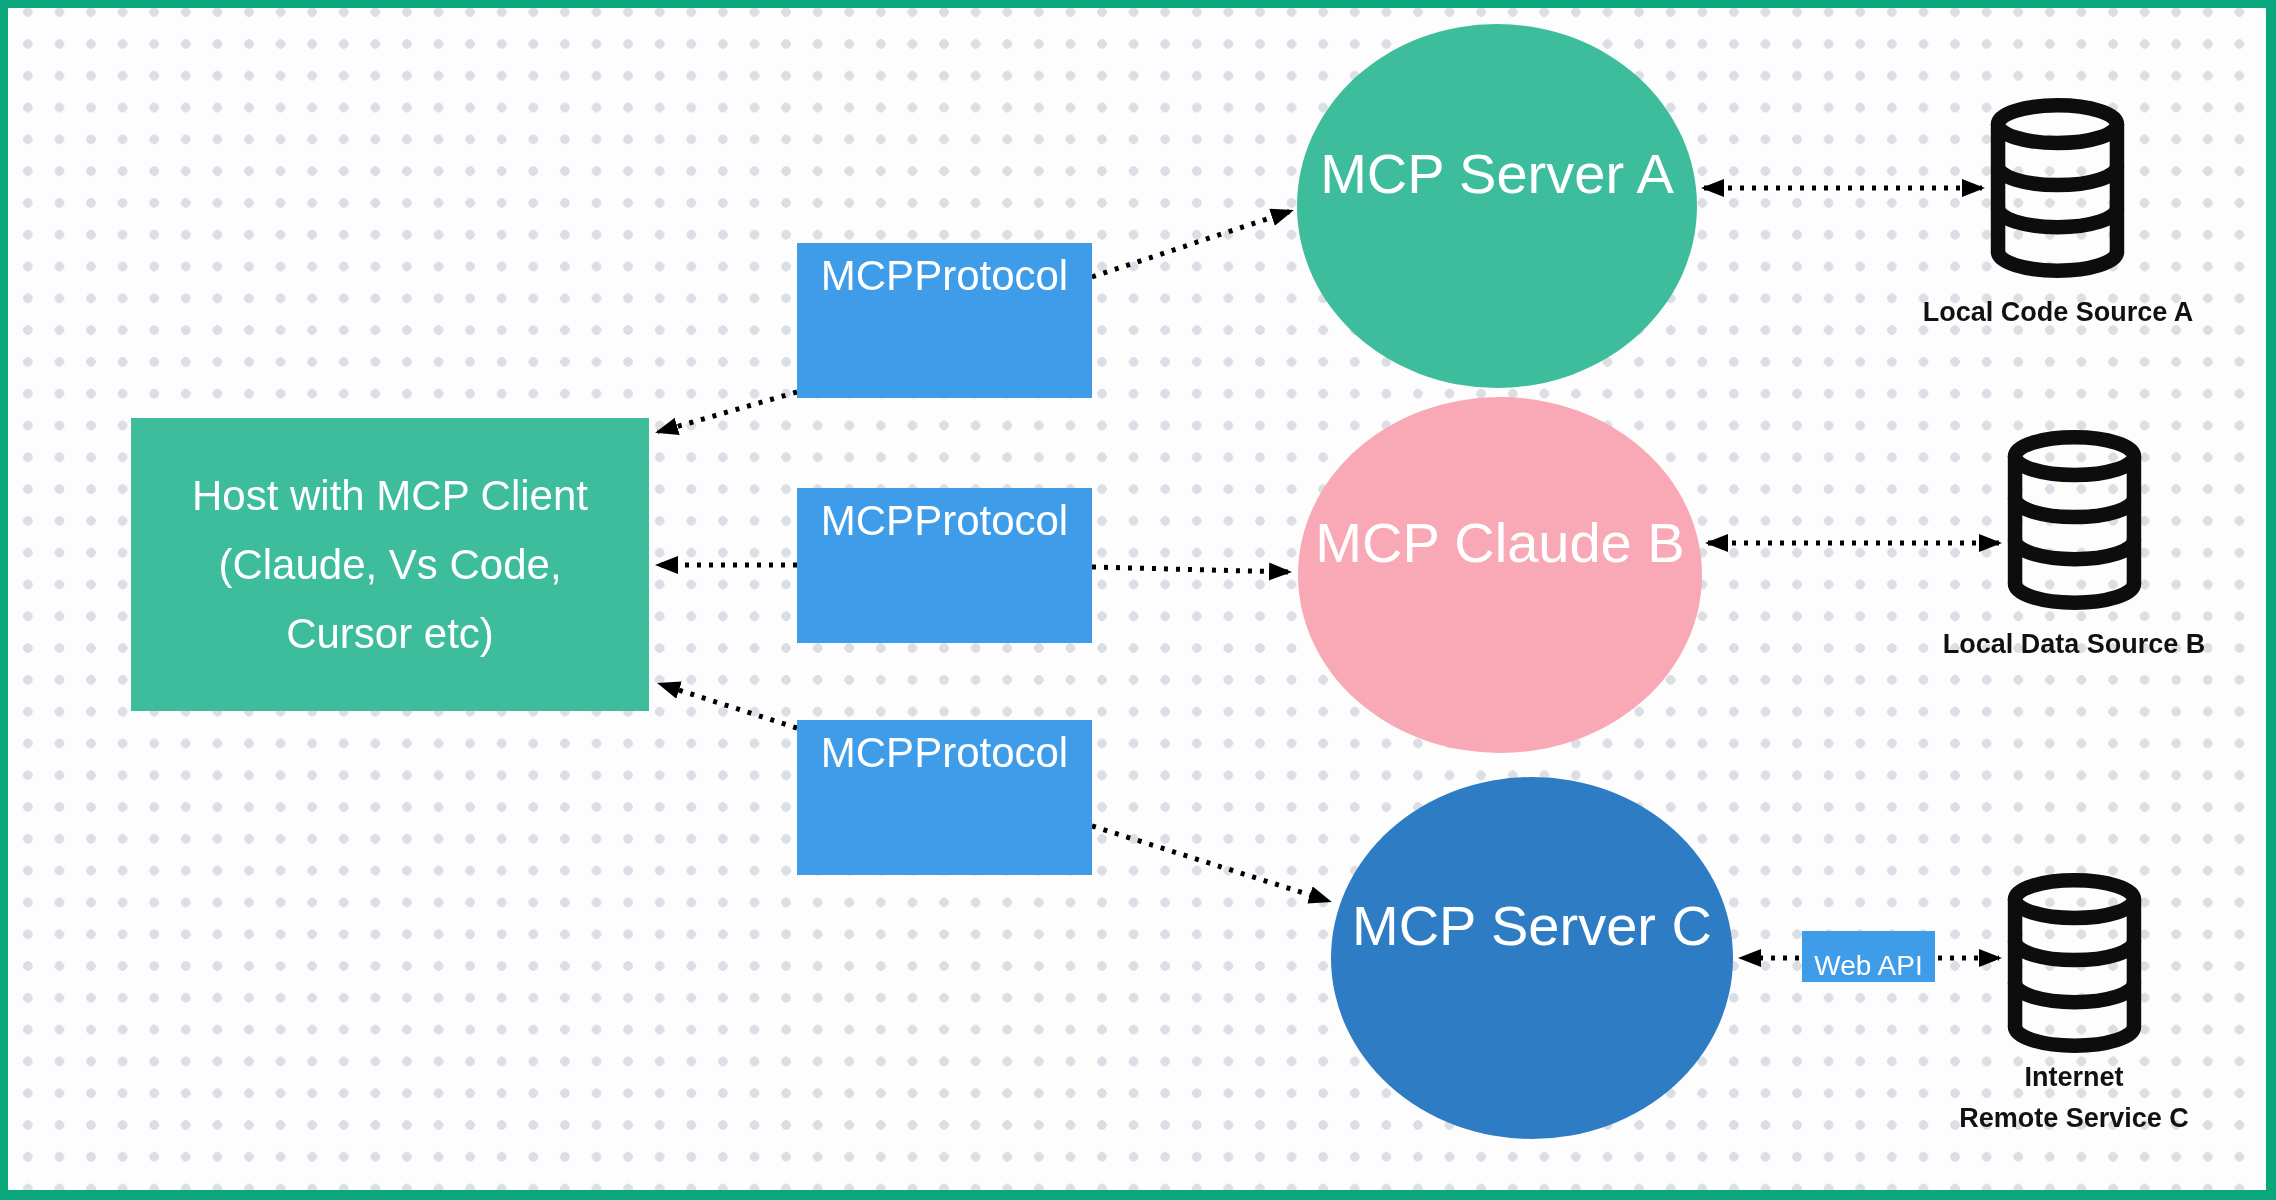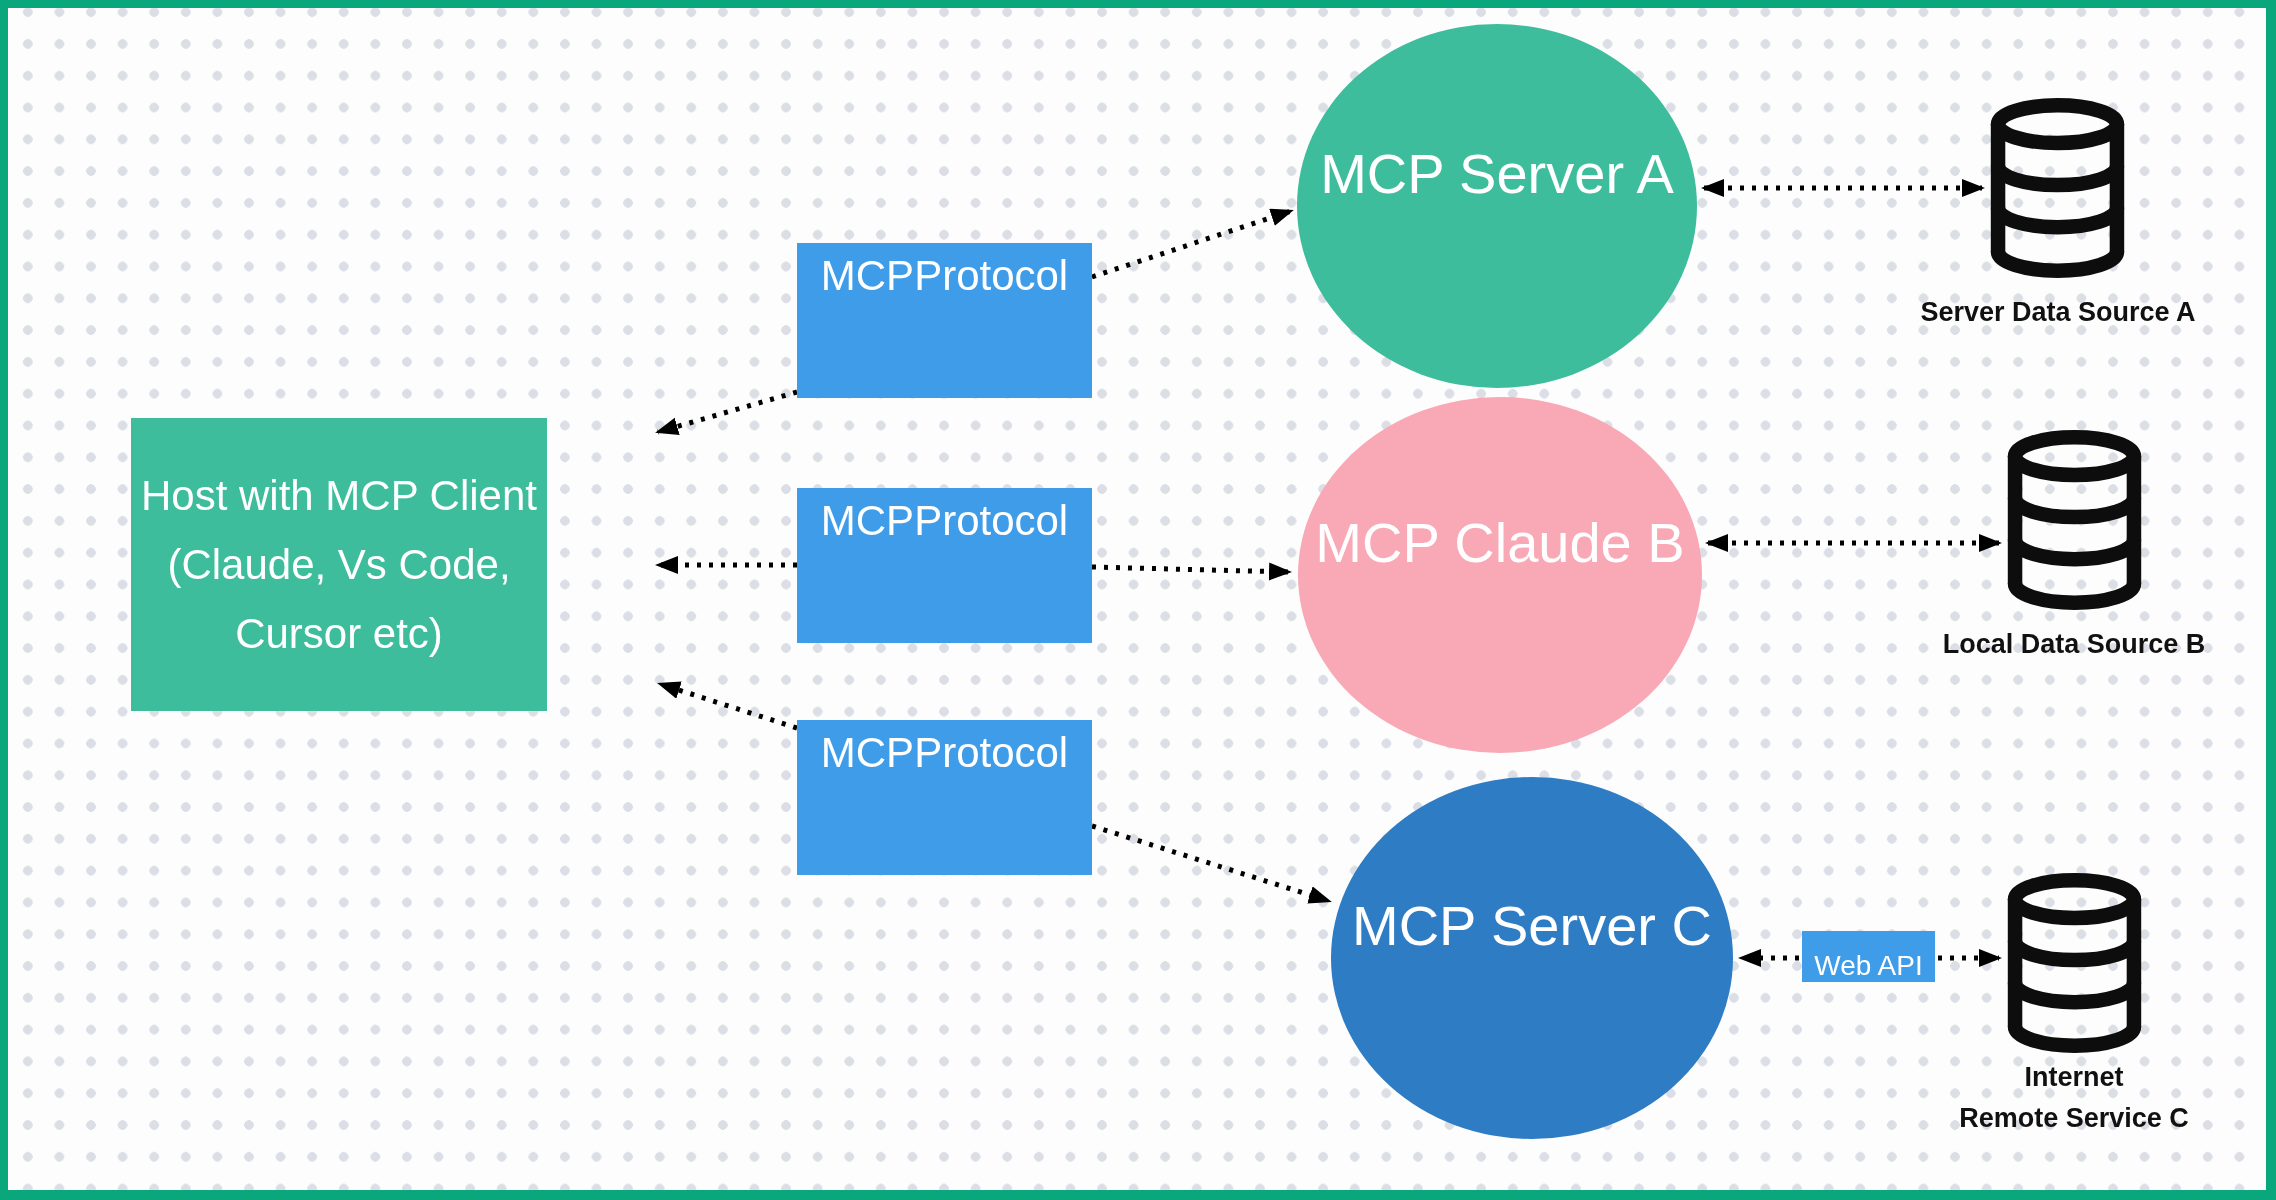--- a/index.html
+++ b/index.html
@@ -18,21 +18,21 @@
     border-bottom-width: 10px;
     background-color: #fdfdfd;
     background-image: radial-gradient(circle, #dcdee6 4.5px, rgba(0,0,0,0) 5px);
     background-size: 31.6px 31.8px;
     background-position: 4px 20px;
     overflow: hidden;
   }
   .node { position: absolute; box-sizing: border-box; }
 
   .host-box {
-    left: 123px; top: 410px; width: 416px; height: 293px;
+    left: 123px; top: 410px; width: 518px; height: 293px;
     background: #3dbd9c;
     color: #ffffff;
     display: flex; flex-direction: column; justify-content: center;
     text-align: center;
     font-size: 42px; line-height: 69px;
   }
   .protocol-box {
     left: 789px; width: 295px; height: 155px;
     background: #3e9ce9;
     color: #ffffff;
@@ -174,20 +174,20 @@
     <svg viewBox="0 0 100 124">
       <ellipse cx="50" cy="18" rx="41" ry="13"></ellipse>
       <path d="M9,18 L9,106"></path>
       <path d="M91,18 L91,106"></path>
       <path d="M9,47 A41 13 0 0 0 91,47"></path>
       <path d="M9,76 A41 13 0 0 0 91,76"></path>
       <path d="M9,106 A41 13 0 0 0 91,106"></path>
     </svg>
   </div>
 
-  <div class="ds-label ds-label-a">Server Data Source A</div>
+  <div class="ds-label ds-label-a">Local Code Source A</div>
   <div class="ds-label ds-label-b">Local Data Source B</div>
   <div class="ds-label ds-label-c">
     <div>Internet</div>
     <div>Remote Service C</div>
   </div>
 
 </div>
 
 </body></html>

